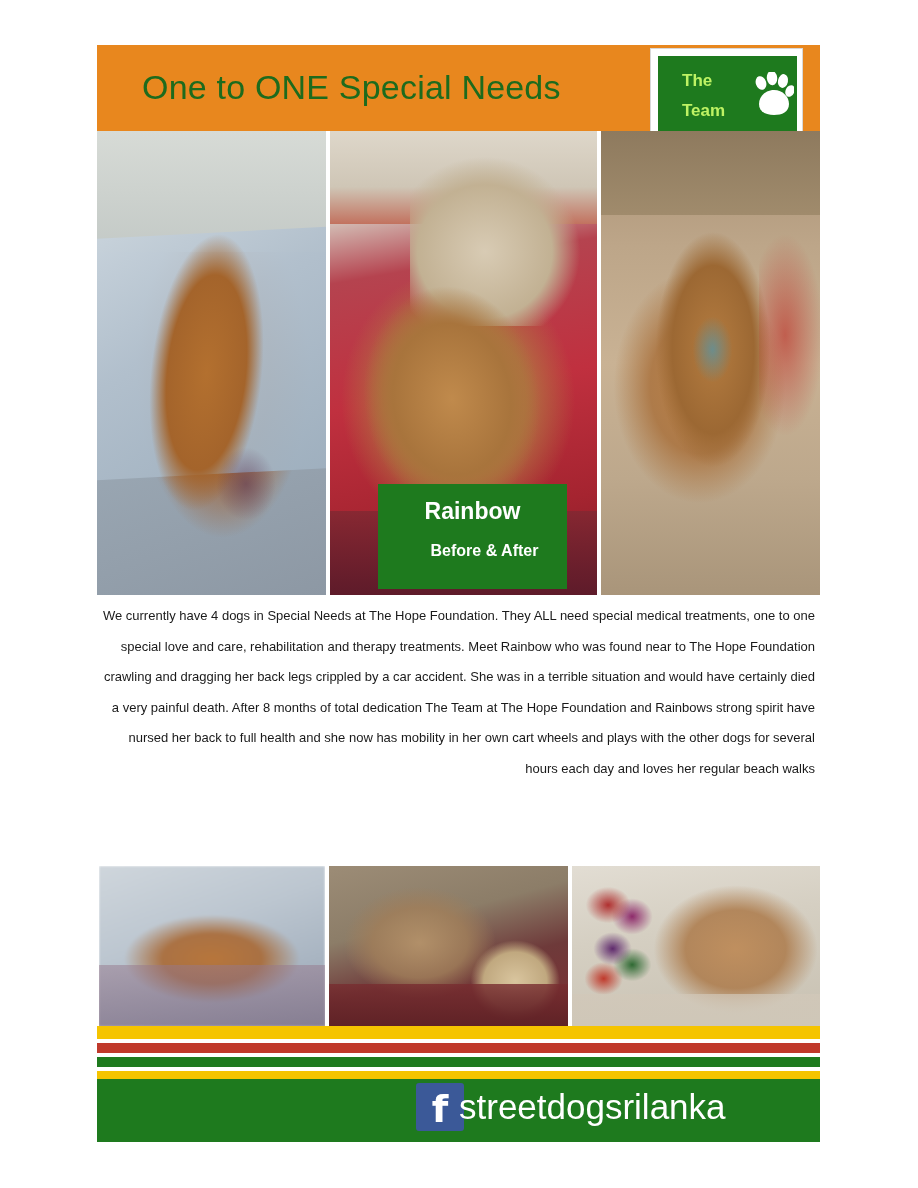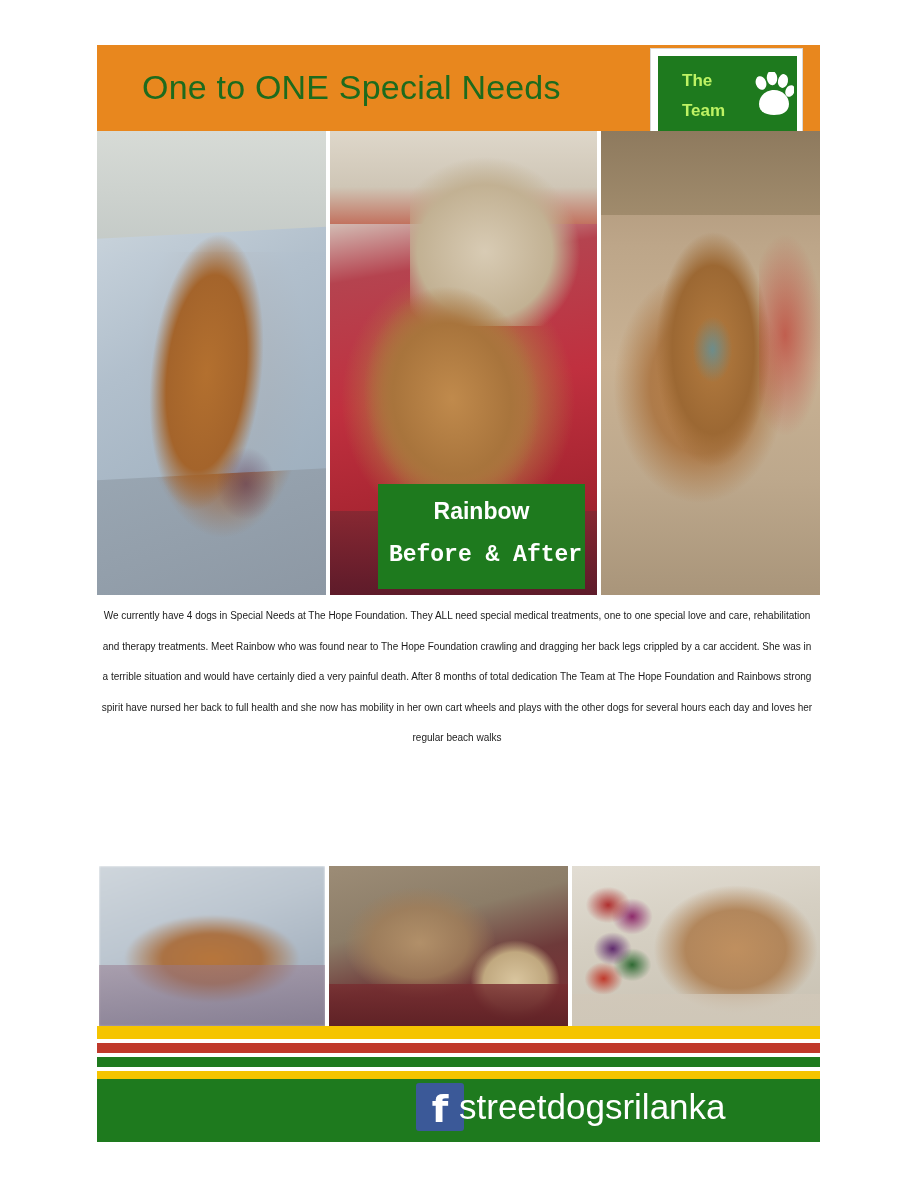--- a/index.html
+++ b/index.html
@@ -88,43 +88,43 @@
   
   .photo { position: absolute; overflow: hidden; }
   .p1 { left: 97px;  top: 131px; width: 229px; height: 464px; }
   .p2 { left: 330px; top: 131px; width: 267px; height: 464px; }
   .p3 { left: 601px; top: 131px; width: 219px; height: 464px; }
 
   
   .caption-box {
     position: absolute;
     left: 378px; top: 484px;
-    width: 207px; height: 105px;
+    width: 189px; height: 105px;
     background: #1e7a1e;
     color: #ffffff;
     text-align: center;
   }
   .caption-line1 {
     position: absolute; left: 0; top: 14px; width: 100%;
     font-size: 23px; font-weight: bold;
   }
   .caption-line2 {
-    position: absolute; left: 4px; top: 58px; width: 100%;
-    font-size: 23px; font-weight: bold; font-family: Liberation Mono, monospace;
+    position: absolute; left: 12px; top: 58px; width: 100%;
+    font-size: 16px; font-weight: bold;
   }
 
   
   .body-text {
     position: absolute;
     left: 99px; top: 601px;
     width: 716px;
-    font-size: 10px;
+    font-size: 13px;
     line-height: 30.5px;
     color: #1a1a1a;
-    text-align: center;
+    text-align: right;
   }
 
   
   .p4 { left: 99px;  top: 866px; width: 226px; height: 160px; }
   .p5 { left: 329px; top: 866px; width: 239px; height: 160px; }
   .p6 { left: 572px; top: 866px; width: 248px; height: 160px; }
 
   
   .stripe { position: absolute; left: 97px; width: 723px; }
   .s-yellow { top: 1026px; height: 13px; background: #f5c400; }

